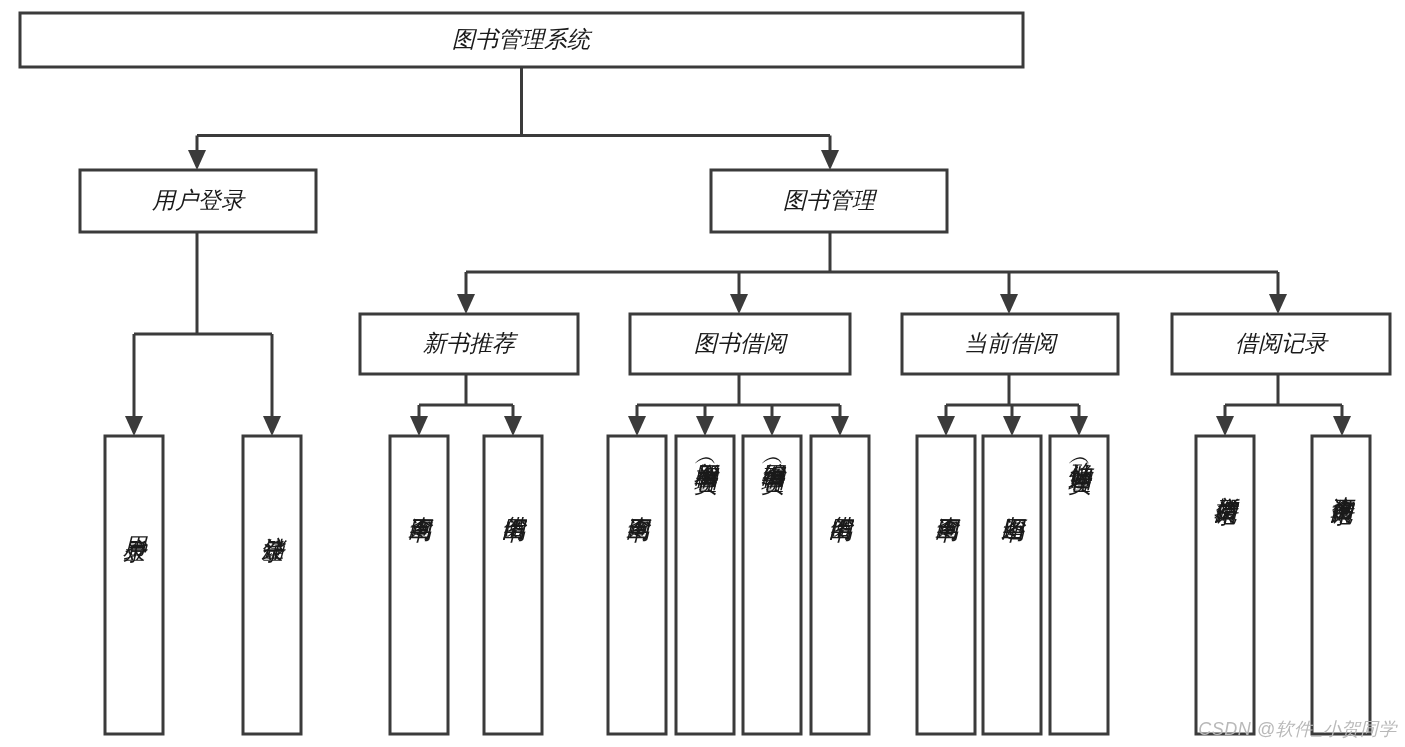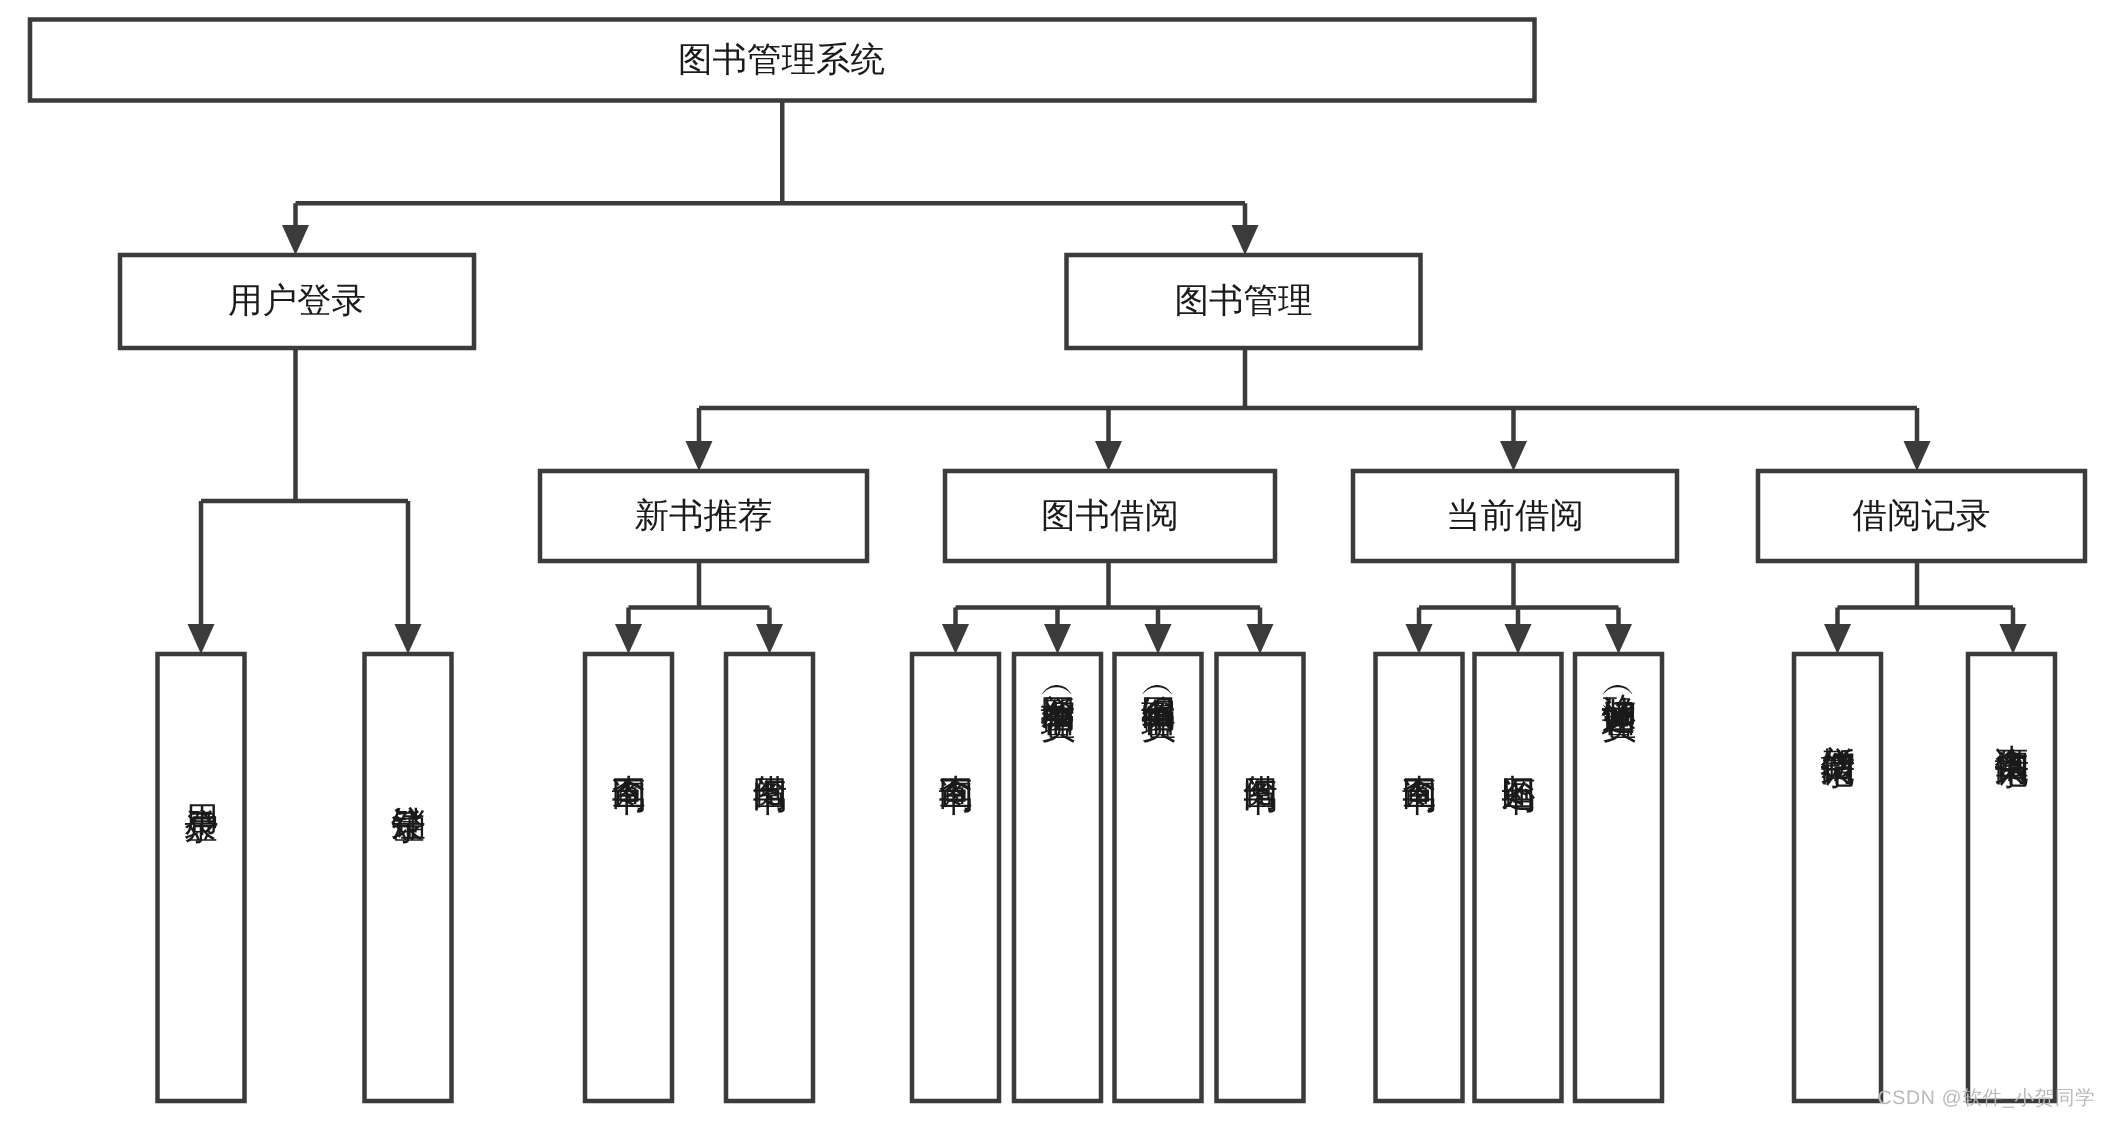--- a/index.html
+++ b/index.html
@@ -13,20 +13,21 @@
     font-family: "Liberation Sans", "DejaVu Sans", sans-serif;
     overflow: hidden;
     position: relative;
   }
   #diagram-root {
     position: absolute;
     left: 0;
     top: 0;
     width: 1405px;
     height: 747px;
+    font-style: italic;
   }
   svg.canvas {
     display: block;
     width: 1405px;
     height: 747px;
   }
   .node-rect {
     fill: #ffffff;
     stroke: #3b3b3b;
     stroke-width: 3;
@@ -63,21 +64,21 @@
     line-height: 1.12;
     color: #1a1a1a;
     letter-spacing: 1.5px;
     white-space: nowrap;
   }
   .watermark {
     position: absolute;
     right: 8px;
     bottom: 6px;
     font-family: "Liberation Sans", "DejaVu Sans", sans-serif;
-    font-size: 13px;
+    font-size: 18px;
     color: #b9b9b9;
     letter-spacing: 0.5px;
     white-space: nowrap;
   }
 </style>
 </head>
 <body>
 
 <div id="diagram-root">
 

